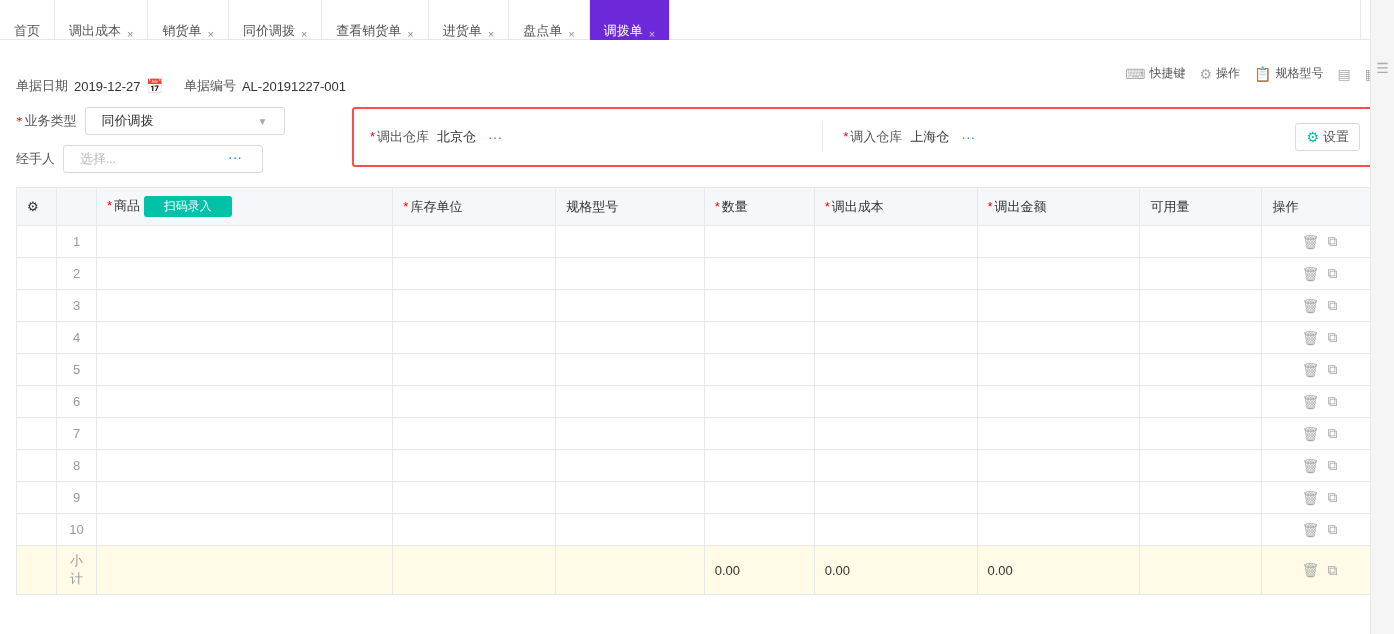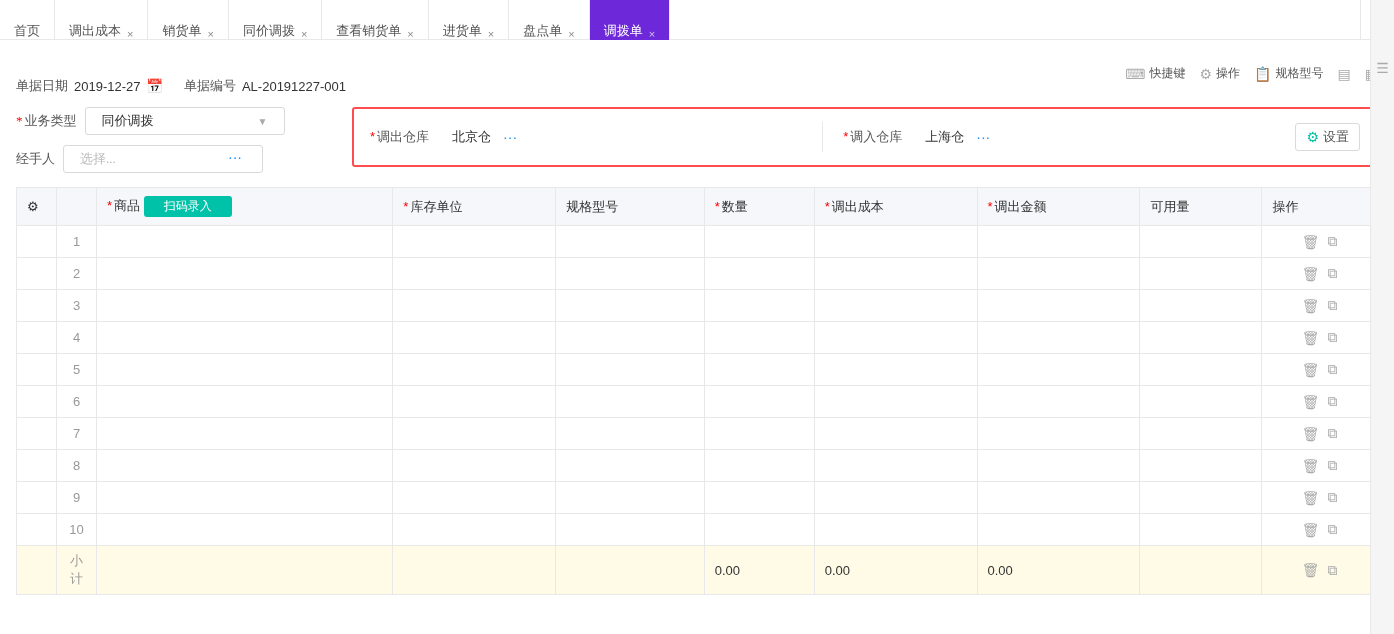--- a/index.html
+++ b/index.html
@@ -153,21 +153,20 @@
       flex: 1;
     }
     .warehouse-label {
       font-size: 13px;
       color: #555;
       white-space: nowrap;
     }
     .warehouse-value {
       font-size: 13px;
       color: #333;
-      margin-left: 15px;
     }
     .warehouse-divider {
       width: 1px;
       height: 30px;
       background: #e8e8e8;
     }
     .settings-btn {
       display: flex;
       align-items: center;
       gap: 4px;

